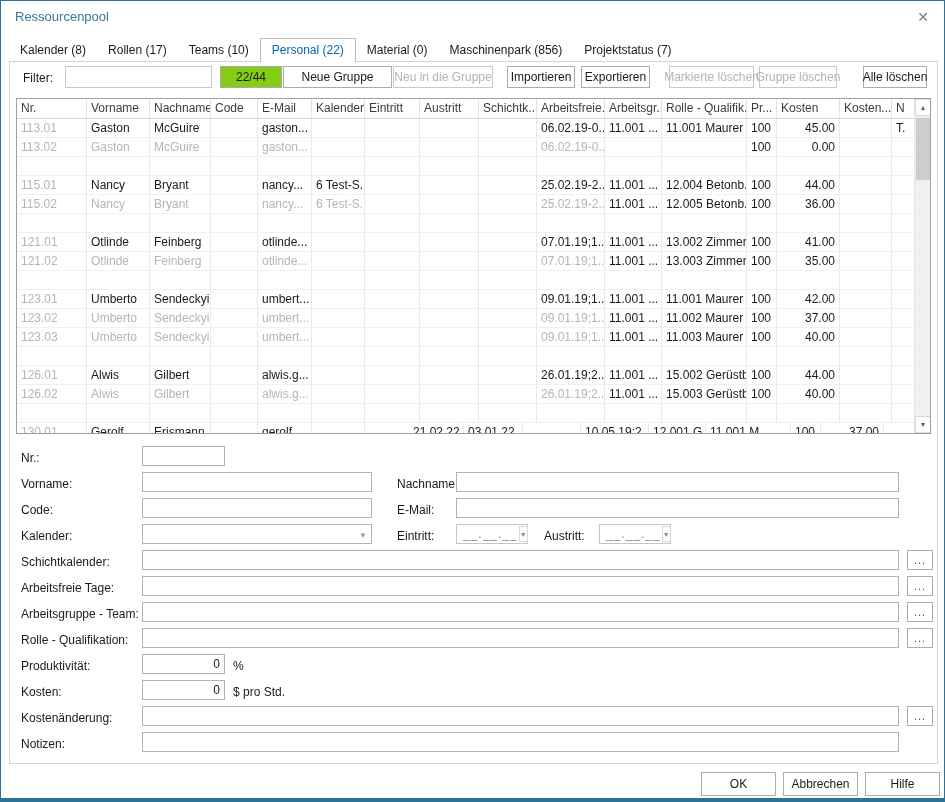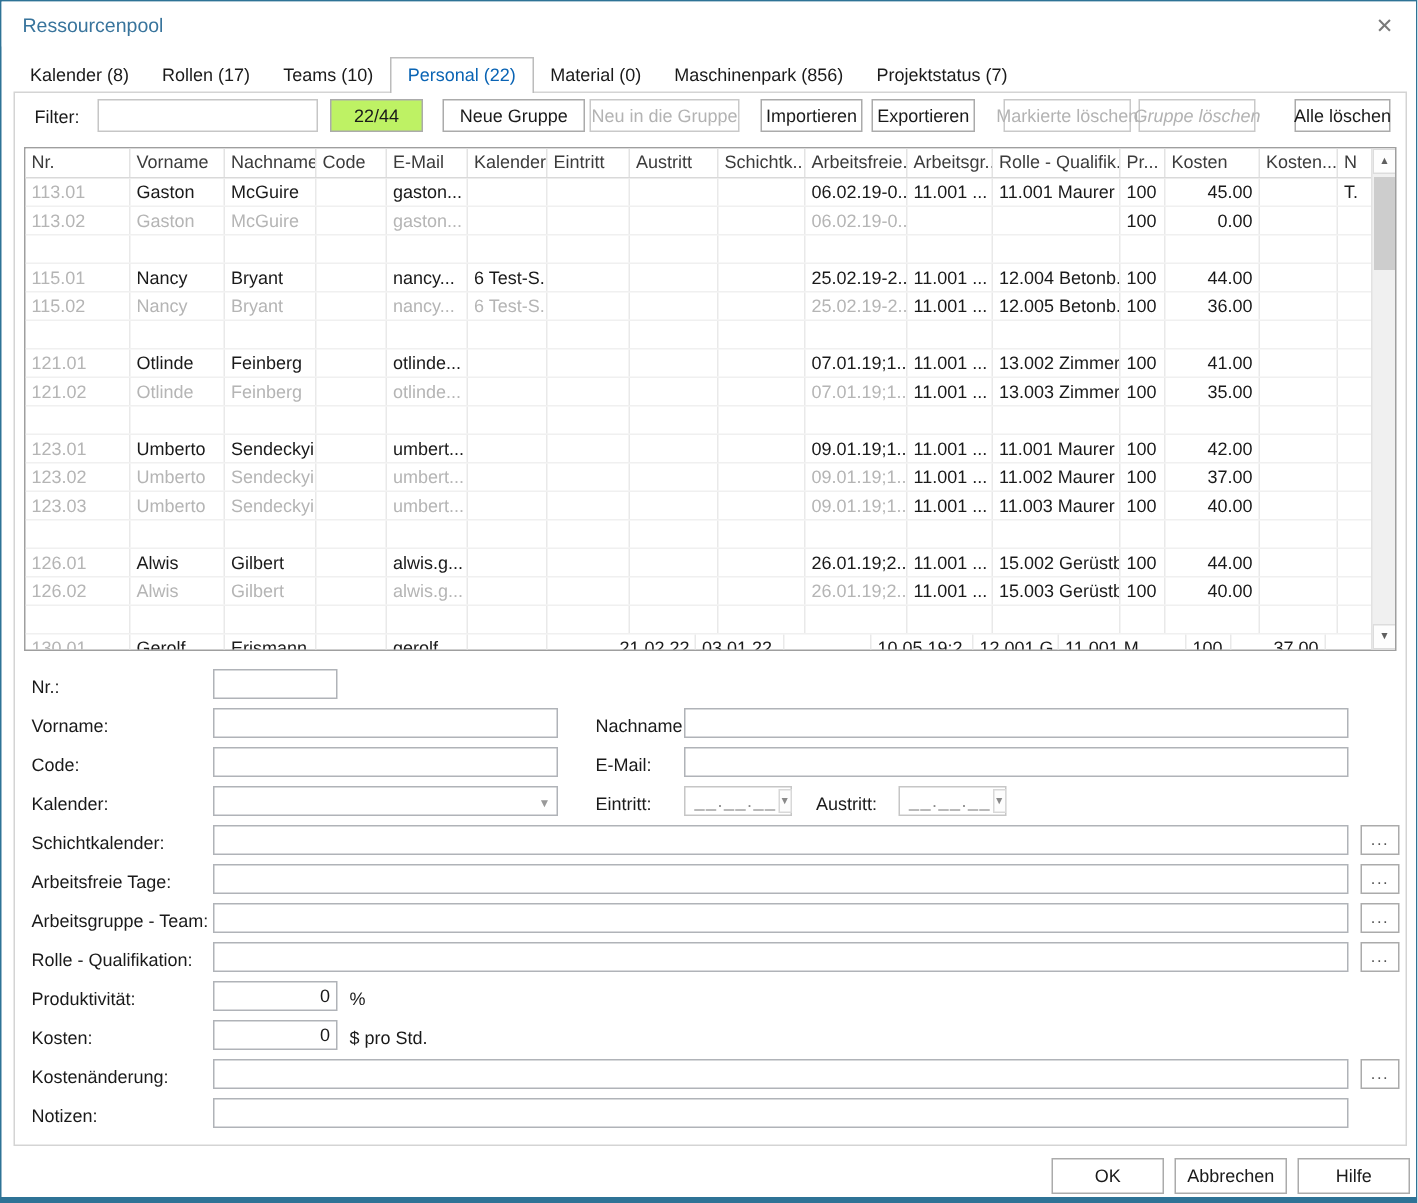--- a/index.html
+++ b/index.html
@@ -14,21 +14,21 @@
   .tabstrip{position:absolute;left:8px;top:38px;height:23px;display:flex;z-index:3;}
   .tab{padding:0 11px;font-size:12px;color:#1a1a1a;line-height:22px;height:23px;white-space:nowrap;}
   .tab.active{border:1px solid #bcbcbc;border-bottom:none;background:#fff;color:#0a64b4;
     height:24px;margin-top:-1px;line-height:23px;}
   .panel{position:absolute;left:8px;top:60px;width:929px;height:703px;
     border:1px solid #d4d4d4;background:#fff;}
   
   .tlabel{position:absolute;font-size:12px;color:#1a1a1a;}
   .tb{position:absolute;height:22px;border:1px solid #c6c6c6;background:#fff;
     font-size:12px;padding:0 4px;color:#1a1a1a;outline:none;}
-  .counter{position:absolute;height:22px;border:1px solid #ababab;background:#bef264;
+  .counter{position:absolute;height:22px;border:1px solid #ababab;background:#84cc16;
     font-size:12px;color:#1a1a1a;display:flex;align-items:center;justify-content:center;}
   .btn{position:absolute;height:22px;border:1px solid #ababab;background:#fff;
     font-size:12px;color:#1a1a1a;display:flex;align-items:center;justify-content:center;
     white-space:nowrap;cursor:default;}
   .btn.disabled{color:#b3b3b3;border-color:#c9c9c9;}
   
   .listview{position:absolute;left:15px;top:97px;width:915px;height:336px;
     border:1px solid #9f9f9f;background:#fff;overflow:hidden;display:flex;}
   .lv-body{flex:1;overflow:hidden;position:relative;}
   .lv-header{display:flex;height:20px;border-bottom:1px solid #d9d9d9;background:#fff;}
@@ -81,26 +81,26 @@
       <div class="tab">Material (0)</div>
       <div class="tab">Maschinenpark (856)</div>
       <div class="tab">Projektstatus (7)</div>
     </div>
   <div class="panel"></div>
 
   <div class="tlabel" style="left:22px;top:70px;">Filter:</div>
   <input class="tb" style="left: 64px; top: 65px; width: 147px;" value="">
   <div class="counter" style="left:219px;top:65px;width:62px;">22/44</div>
   <div id="toolbar-buttons">
-      <div class="btn" style="left: 294px; top: 65px; width: 95px;">Neue Gruppe</div>
+      <div class="btn" style="left: 282px; top: 65px; width: 109px;">Neue Gruppe</div>
       <div class="btn disabled" style="left: 392px; top: 65px; width: 100px;">Neu in die Gruppe</div>
       <div class="btn" style="left: 506px; top: 65px; width: 68px;">Importieren</div>
       <div class="btn" style="left: 580px; top: 65px; width: 69px;">Exportieren</div>
       <div class="btn disabled" style="left: 668px; top: 65px; width: 85px;">Markierte löschen</div>
-      <div class="btn disabled" style="left: 758px; top: 65px; width: 78px; font-style: italic;">Gruppe löschen</div>
+      <div class="btn disabled" style="left: 758px; top: 65px; width: 78px;">Gruppe löschen</div>
       <div class="btn" style="left: 862px; top: 65px; width: 64px;">Alle löschen</div>
     </div>
 
   <div class="listview">
     <div class="lv-body" id="lv-body">
         <div class="lv-header">
           <div class="lv-hcell" style="width: 70px;">Nr.</div>
           <div class="lv-hcell" style="width: 63px;">Vorname</div>
           <div class="lv-hcell" style="width: 61px;">Nachname</div>
           <div class="lv-hcell" style="width: 47px;">Code</div>

